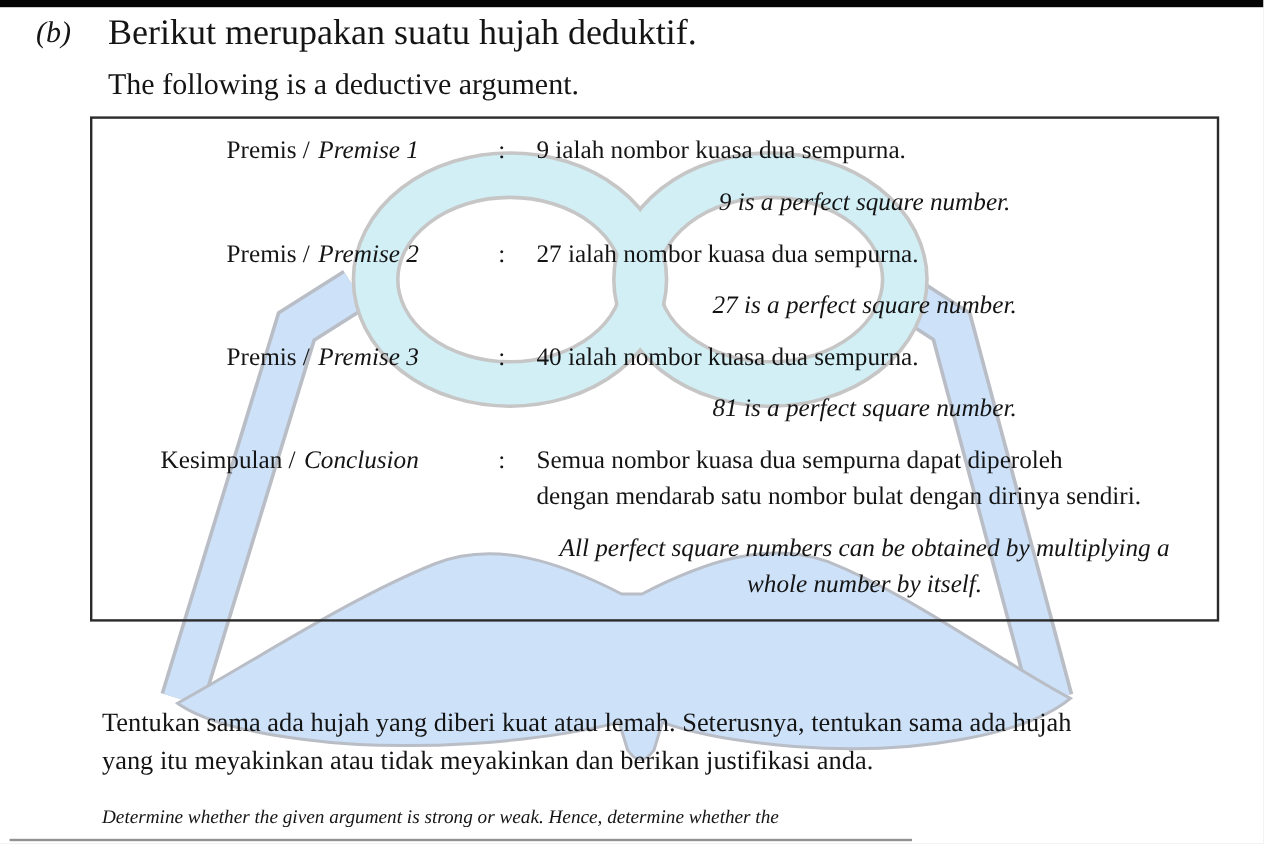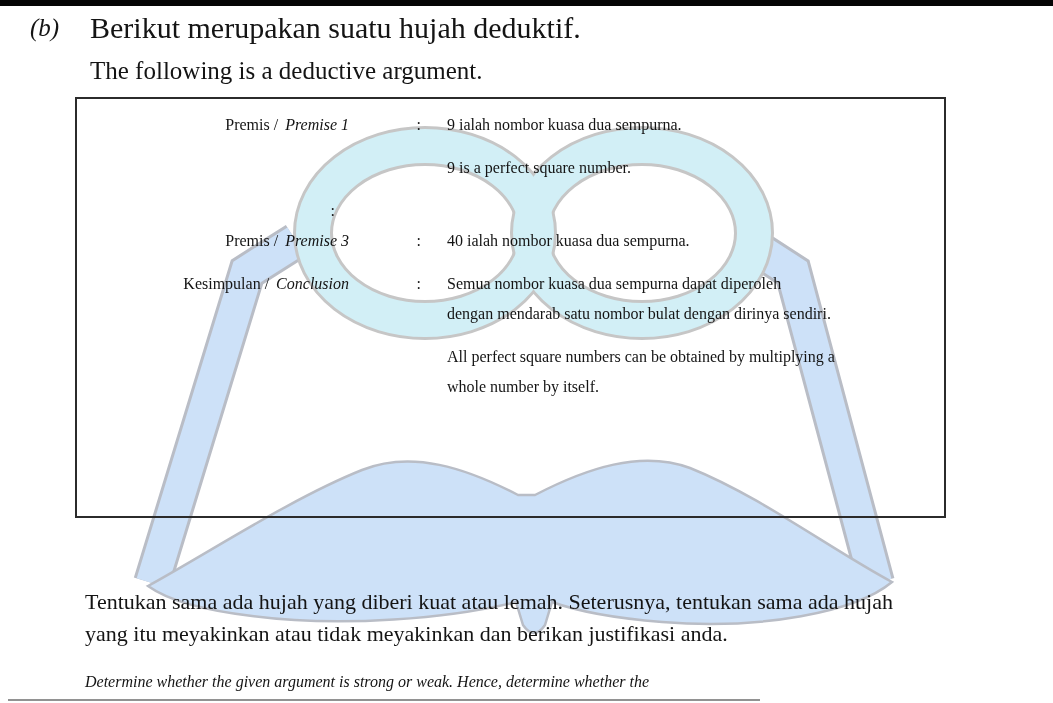--- a/index.html
+++ b/index.html
@@ -12,31 +12,31 @@
   .content{position:relative;z-index:1;}
 
   
   .header{position:absolute;left:30px;top:13px;width:980px;display:flex;}
   .qlabel{width:60px;font-style:italic;font-size:25px;line-height:30px;}
   .intro .my{font-size:30px;line-height:30px;margin:0 0 13px 0;}
   .intro .en{font-size:25px;line-height:30px;margin:0;}
 
   
   .argbox{
-    position:absolute;left:75px;top:97px;width:871px;height:421px;
+    position:absolute;left:75px;top:97px;width:941px;height:421px;
     border:2px solid #2b2b2b;box-sizing:border-box;background:transparent;
-    padding-top:11px;font-size:16px;
+    padding-top:11px;font-size:21px;
   }
   .argrow{display:grid;grid-template-columns:272px 86px 1fr;align-items:start;}
   .argrow .lbl{text-align:right;line-height:30px;white-space:nowrap;}
   .argrow .lbl .en{font-style:italic;margin-left:7px;}
   .argrow .colon{text-align:right;padding-right:14px;line-height:30px;}
   .argrow .stmt{padding-left:12px;padding-right:20px;}
   .argrow .stmt p{margin:0 0 13px 0;line-height:30px;white-space:pre-line;}
-  .argrow .stmt p.en{}
+  .argrow .stmt p.en{font-style:italic;text-align:center;}
 
   
   .question{position:absolute;left:85px;top:586px;width:930px;}
   .question p{margin:0;line-height:32px;white-space:pre-line;}
   .question p.my{font-size:22px;margin-bottom:16px;}
   .question p.en{font-size:16px;font-style:italic;}
 
   .bottom-rule{position:absolute;left:8px;top:699px;width:752px;height:2px;background:#6e6e6e;opacity:.75;}
 </style>
 </head>
@@ -88,30 +88,38 @@
           <span>Premis /</span><span class="en">Premise 1</span>
         </div>
         <div class="colon">:</div>
         <div class="stmt">
           <p class="my">9 ialah nombor kuasa dua sempurna.</p>
           <p class="en">9 is a perfect square number.</p>
         </div>
       </div>
 
       <div class="argrow">
+        <div class="lbl">
+          <span>Premis /</span><span class="en">Premise 2</span>
+        </div>
         <div class="colon">:</div>
+        <div class="stmt">
+          <p class="my">27 ialah nombor kuasa dua sempurna.</p>
+          <p class="en">27 is a perfect square number.</p>
+        </div>
       </div>
 
       <div class="argrow">
         <div class="lbl">
           <span>Premis /</span><span class="en">Premise 3</span>
         </div>
         <div class="colon">:</div>
         <div class="stmt">
           <p class="my">40 ialah nombor kuasa dua sempurna.</p>
+          <p class="en">81 is a perfect square number.</p>
         </div>
       </div>
 
       <div class="argrow">
         <div class="lbl">
           <span>Kesimpulan /</span><span class="en">Conclusion</span>
         </div>
         <div class="colon">:</div>
         <div class="stmt">
           <p class="my">Semua nombor kuasa dua sempurna dapat diperoleh

